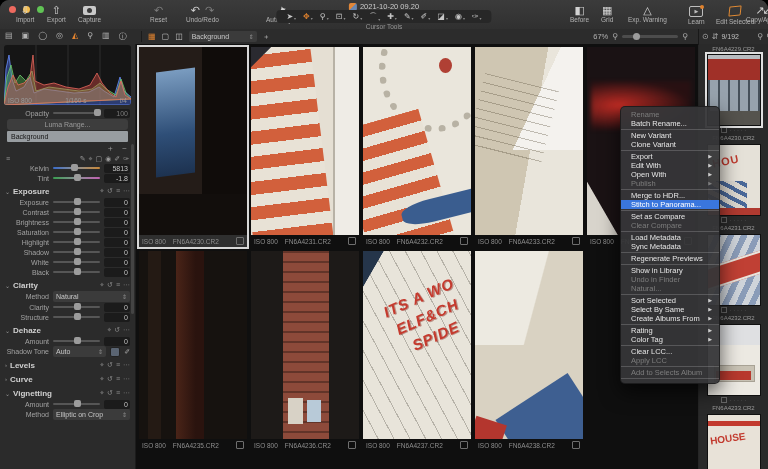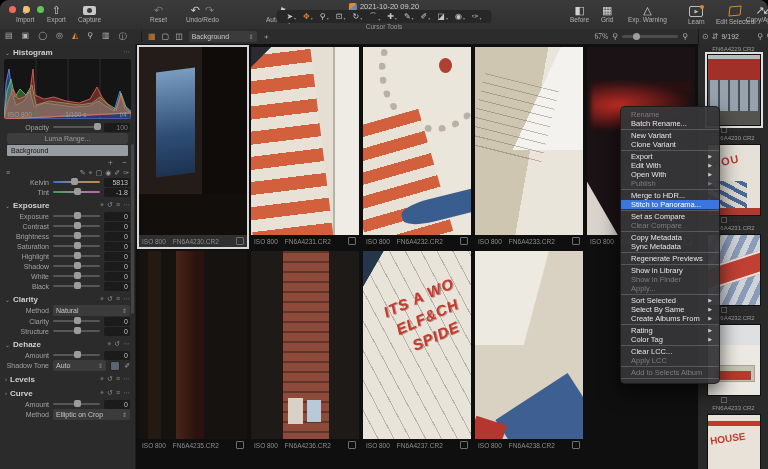--- a/index.html
+++ b/index.html
@@ -32,21 +32,21 @@
   .editico{width:10px;height:8px;border:1.5px solid #e08a34;border-radius:1px;transform:skewX(-12deg) rotate(-6deg);margin:2px 0 2px;}
   
   .subbar{position:absolute;left:0;top:29px;right:0;height:15px;background:#2c2c2c;border-bottom:1px solid #191919;}
   .tabs{position:absolute;left:5px;top:2px;display:flex;gap:9px;font-size:8px;color:#b4b4b4;}
   .tabs .active{color:#e0822e;}
   .layerbar{position:absolute;left:141px;top:2px;display:flex;align-items:center;gap:6px;border-left:1px solid #1b1b1b;padding-left:6px;height:11px;}
   .layerbar .vg{font-size:8px;}
   .msel{width:62px;height:11px;background:#3b3b3b;border-radius:2px;display:flex;align-items:center;
         padding:0 3px;font-size:7px;color:#c8c8c8;}
   .msel .st{margin-left:auto;font-size:6px;color:#8f8f8f;}
-  .zoomctl{position:absolute;right:80px;top:3px;display:flex;align-items:center;gap:4px;font-size:7.5px;color:#b0b0b0;font-family:Liberation Serif, serif;}
+  .zoomctl{position:absolute;right:80px;top:3px;display:flex;align-items:center;gap:4px;font-size:7.5px;color:#b0b0b0;}
   .ztrack{width:56px;height:3px;background:#4c4c4c;border-radius:2px;position:relative;}
   .ztrack i{position:absolute;left:20%;top:-2px;width:7px;height:7px;border-radius:50%;background:#9c9c9c;}
   .fshead{position:absolute;left:698px;top:0;width:70px;height:15px;border-left:1px solid #191919;
           display:flex;align-items:center;gap:3px;padding:0 3px;font-size:7px;color:#b0b0b0;}
   .fshead .cnt{font-size:7px;color:#c0c0c0;}
   .mg{font-size:8px;color:#a8a8a8;}
   
   .lpanel{position:absolute;left:0;top:44px;width:135px;height:425px;background:#2b2b2b;
           border-right:1px solid #1c1c1c;overflow:hidden;}
   .sec-h{display:flex;align-items:center;height:12px;padding:0 5px;color:#d0d0d0;font-size:8px;font-weight:bold;margin-top:2px;}
@@ -342,27 +342,20 @@
       <span class="mg">⊙</span>
       <span class="mg">⇵</span>
       <span class="cnt">9/192</span>
       <span class="mg" style="margin-left:auto">⚲</span>
       <span class="mg">⚲</span>
     </div>
   </div>
 
   <div class="lpanel">
 
-    <div class="sec-h">
-      <span class="caret">⌄</span>
-      <span>Histogram</span>
-      <span class="hicons">
-          <span>⋯</span>
-        </span>
-    </div>
     <div class="histo">
       <svg width="127" height="60" viewBox="0 0 127 60">
         <line x1="32" y1="0" x2="32" y2="60" stroke="#2e2e2e" stroke-width="1"></line>
         <line x1="64" y1="0" x2="64" y2="60" stroke="#2e2e2e" stroke-width="1"></line>
         <line x1="96" y1="0" x2="96" y2="60" stroke="#2e2e2e" stroke-width="1"></line>
         <path d="M0,60 L2,24 L5,10 L8,34 L12,46 L20,42 L26,32 L30,48 L40,44 L55,46 L70,48 L85,47 L95,42 L100,46 L110,52 L116,32 L120,46 L127,52 L127,60 Z" fill="rgba(80,120,255,0.40)" stroke="#6a8fff" stroke-width="0.8"></path>
         <path d="M0,60 L3,32 L7,20 L11,38 L16,30 L22,36 L28,26 L32,46 L45,42 L60,44 L75,46 L88,44 L96,38 L102,44 L112,50 L117,34 L122,48 L127,54 Z" fill="rgba(90,200,90,0.38)" stroke="#6fc96f" stroke-width="0.8"></path>
         <path d="M0,60 L4,42 L9,30 L14,40 L20,38 L26,32 L29,10 L31,36 L40,40 L50,38 L62,42 L75,44 L86,40 L93,28 L98,38 L106,48 L112,52 L117,36 L121,50 L127,54 Z" fill="rgba(235,80,70,0.38)" stroke="#e86a5e" stroke-width="0.8"></path>
       </svg>
       <div class="hlab">
@@ -550,20 +543,30 @@
       <span class="caret">›</span>
       <span>Curve</span>
       <span class="hicons">
         <span>⌖</span>
         <span>↺</span>
         <span>≡</span>
         <span>⋯</span>
       </span>
     </div>
 
+    <div class="sec-h">
+      <span class="caret">⌄</span>
+      <span>Vignetting</span>
+      <span class="hicons">
+        <span>⌖</span>
+        <span>↺</span>
+        <span>≡</span>
+        <span>⋯</span>
+      </span>
+    </div>
     <div class="srow">
       <span class="lbl">Amount</span>
       <span class="track">
           <span class="knob" style="left:50%"></span>
         </span>
       <span class="vbox">0</span>
     </div>
     <div class="selrow">
       <span class="lbl">Method</span>
       <span class="msel" style="flex:1">
@@ -786,38 +789,38 @@
       </div>
     <div class="msep"></div>
     <div class="mi">
         <span class="mlbl">Set as Compare</span>
       </div>
     <div class="mi dis">
         <span class="mlbl">Clear Compare</span>
       </div>
     <div class="msep"></div>
     <div class="mi">
-        <span class="mlbl">Copy Metadata</span>
+        <span class="mlbl">Load Metadata</span>
       </div>
     <div class="mi">
         <span class="mlbl">Sync Metadata</span>
       </div>
     <div class="msep"></div>
     <div class="mi">
         <span class="mlbl">Regenerate Previews</span>
       </div>
     <div class="msep"></div>
     <div class="mi">
         <span class="mlbl">Show in Library</span>
       </div>
     <div class="mi dis">
-        <span class="mlbl">Show in Finder</span>
+        <span class="mlbl">Undo in Finder</span>
       </div>
     <div class="mi dis">
-        <span class="mlbl">Apply...</span>
+        <span class="mlbl">Natural...</span>
       </div>
     <div class="msep"></div>
     <div class="mi">
         <span class="mlbl">Sort Selected</span>
         <span class="arr">▶</span>
       </div>
     <div class="mi">
         <span class="mlbl">Select By Same</span>
         <span class="arr">▶</span>
       </div>

